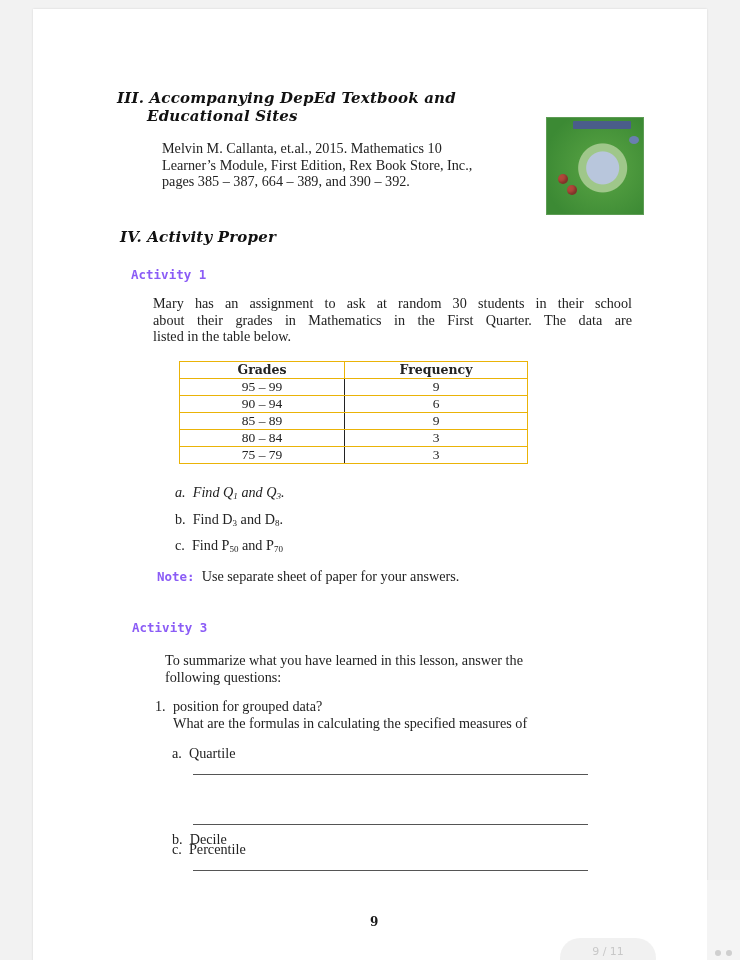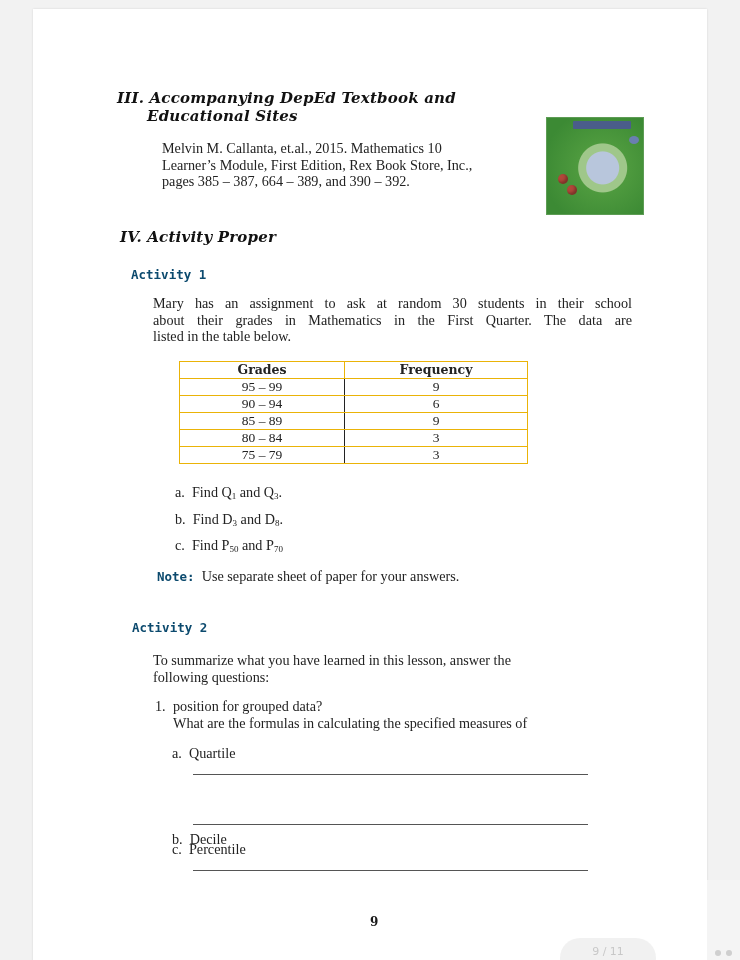--- a/index.html
+++ b/index.html
@@ -40,21 +40,21 @@
     .body-text {
       font-family: "Liberation Serif", "DejaVu Serif", serif;
       font-size: 14.2px;
       line-height: 16.5px;
       color: #222;
     }
     .bold-label {
       font-family: "DejaVu Sans Mono", "Liberation Mono", monospace;
       font-weight: bold;
       font-size: 12.5px;
-      color: #0c4a6e;
+      color: #8b5cf6;
     }
     .justified { text-align: justify; text-align-last: left; }
     .book-cover {
       position: absolute;
       left: 513px;
       top: 108px;
       width: 96px;
       height: 96px;
       background: radial-gradient(circle at 58% 52%, #b8c6dc 0 16px, #9fc78a 17px 24px, #4e9a3e 25px, #3c8a34 60px);
       border: 1px solid #5d9c54;
@@ -202,41 +202,41 @@
           <td class="col-grades">80 – 84</td>
           <td>3</td>
         </tr>
         <tr>
           <td class="col-grades">75 – 79</td>
           <td>3</td>
         </tr>
       </tbody>
     </table>
 
-    <div class="abs body-text" style="left:142px; top:475px;">
+    <div class="abs body-text" style="left:142px; top:475px;font-style:italic;">
       <span>a.</span>&nbsp;
       <span>Find Q</span><sub class="s">1</sub><span> and Q</span><sub class="s">3</sub><span>.</span>
     </div>
     <div class="abs body-text" style="left:142px; top:502px;">
       <span>b.</span>&nbsp;
       <span>Find D</span><sub class="s">3</sub><span> and D</span><sub class="s">8</sub><span>.</span>
     </div>
     <div class="abs body-text" style="left:142px; top:528px;">
       <span>c.</span>&nbsp;
       <span>Find P</span><sub class="s">50</sub><span> and P</span><sub class="s">70</sub><span></span>
     </div>
 
     <div class="abs body-text" style="left:124px; top:559px;">
       <span class="bold-label">Note:</span>&nbsp;
       <span>Use separate sheet of paper for your answers.</span>
     </div>
 
-    <div class="abs bold-label" style="left:99px; top:611px;">Activity 2</div>
-
-    <div class="abs body-text" style="left:120px; top:643px; width:460px;">
+    <div class="abs bold-label" style="left:99px; top:611px;">Activity 3</div>
+
+    <div class="abs body-text" style="left:132px; top:643px; width:460px;">
       <div>To summarize what you have learned in this lesson, answer the</div>
       <div>following questions:</div>
     </div>
 
     <div class="abs body-text" style="left:122px; top:689px; width:470px;">
       <span class="abs" style="left:0; top:0;">1.</span>
       <div style="padding-left:18px;">position for grouped data?</div>
       <div style="padding-left:18px;">What are the formulas in calculating the specified measures of</div>
     </div>
 

